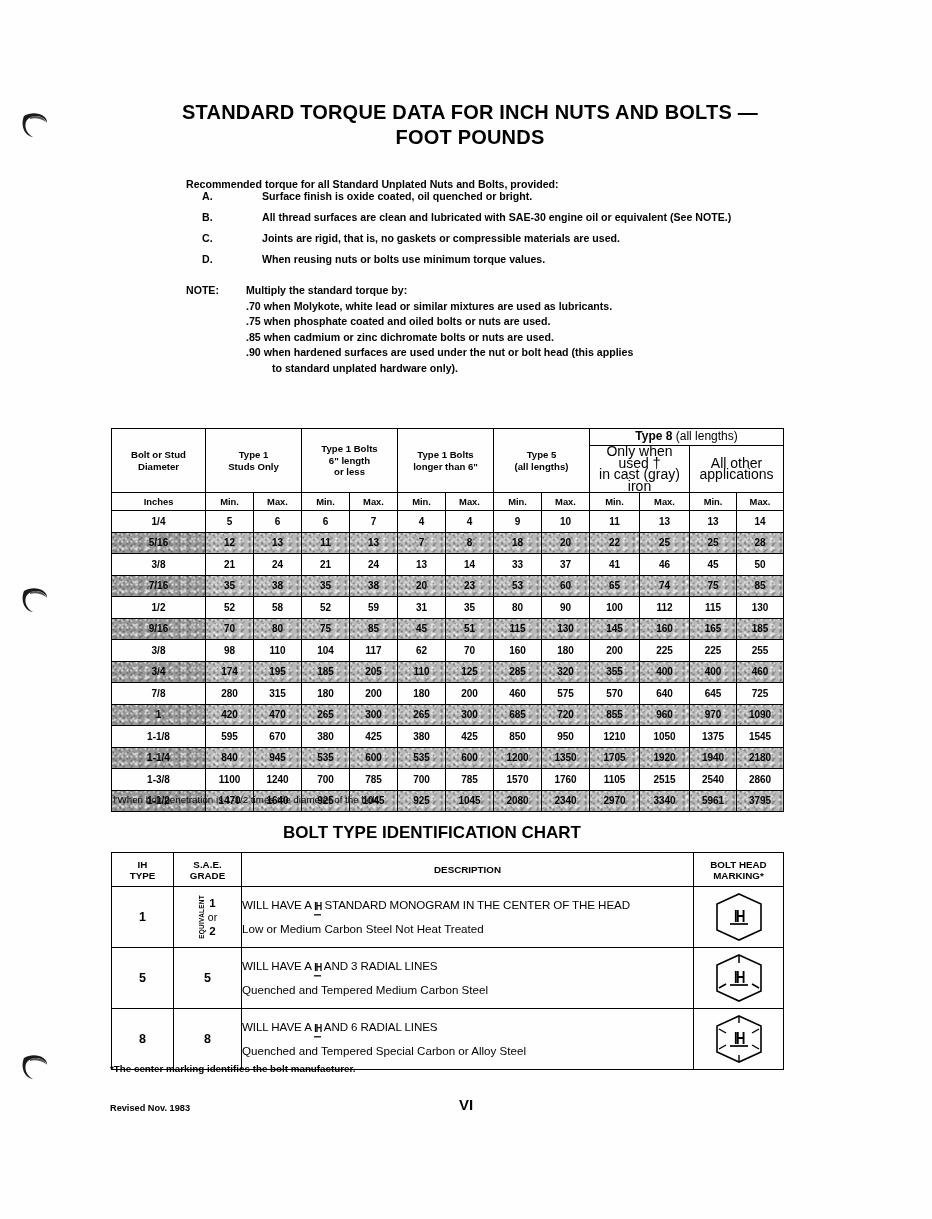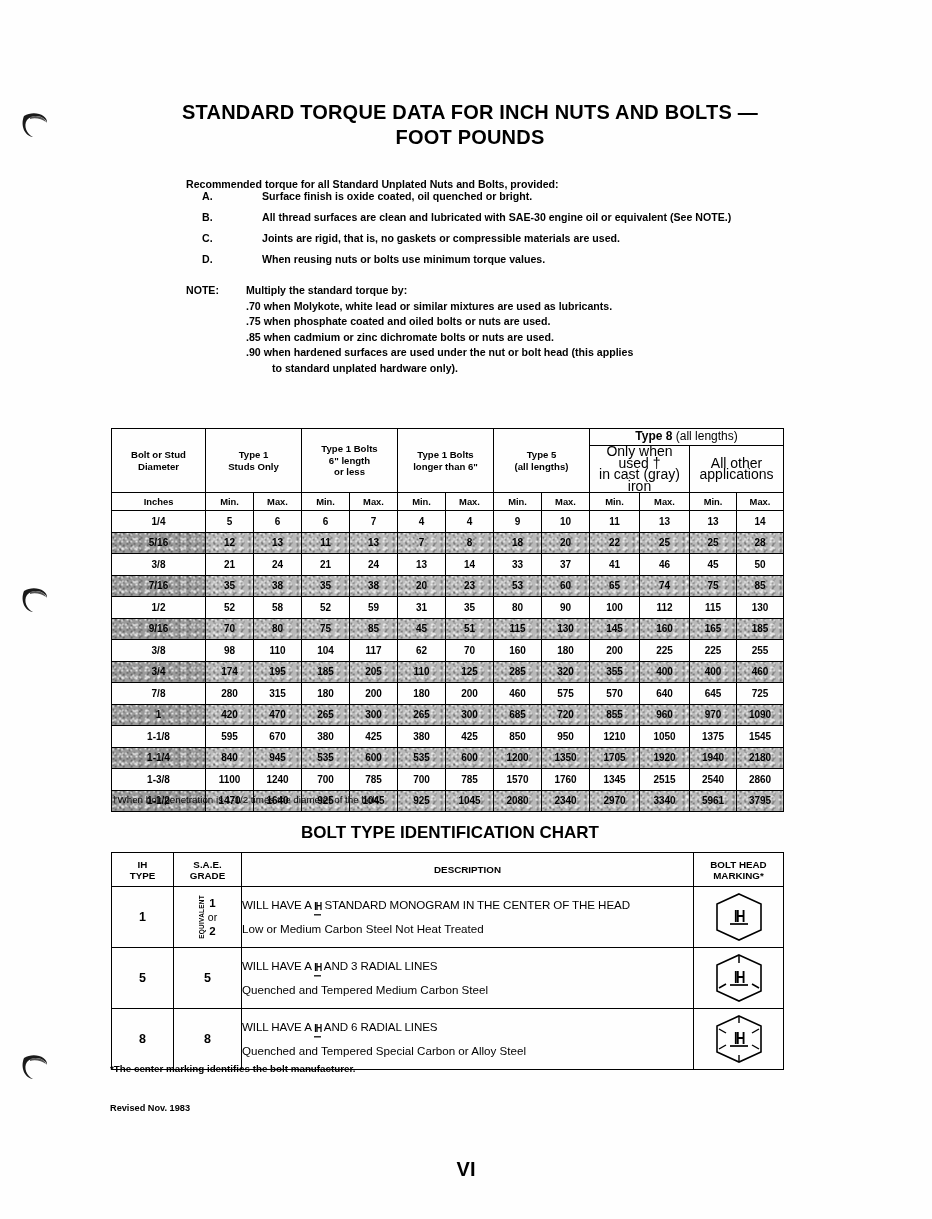--- a/index.html
+++ b/index.html
@@ -165,21 +165,21 @@
     position: absolute;
     left: 112px;
     top: 794px;
     font-size: 9.8px;
     font-weight: normal;
   }
 
   
   .bolt-title {
     position: absolute;
-    left: 110px;
+    left: 92px;
     top: 823px;
     width: 680px;
     text-align: center;
     font-size: 17px;
     font-weight: bold;
   }
   .bolt-wrap {
     position: absolute;
     left: 111px;
     top: 852px;
@@ -270,23 +270,23 @@
     position: absolute;
     left: 110px;
     top: 1103px;
     font-size: 9.2px;
     font-weight: bold;
   }
   .page-num {
     position: absolute;
     left: 0;
     right: 0;
-    top: 1158px;
-    text-align: center;
-    font-size: 20px;
+    top: 1096px;
+    text-align: center;
+    font-size: 15px;
     font-weight: bold;
   }
 </style>
 </head>
 <body>
 
 <div class="page">
 
   <div class="hole hole-1">
     <svg width="34" height="34" viewBox="0 0 34 34">
@@ -602,21 +602,21 @@
           <tr>
             <td class="diam">1-3/8</td>
             <td>1100</td>
             <td>1240</td>
             <td>700</td>
             <td>785</td>
             <td>700</td>
             <td>785</td>
             <td>1570</td>
             <td>1760</td>
-            <td>1345</td>
+            <td>1105</td>
             <td>2515</td>
             <td>2540</td>
             <td>2860</td>
           </tr>
           <tr class="shaded">
             <td class="diam">1-1/2</td>
             <td>1470</td>
             <td>1640</td>
             <td>925</td>
             <td>1045</td>

